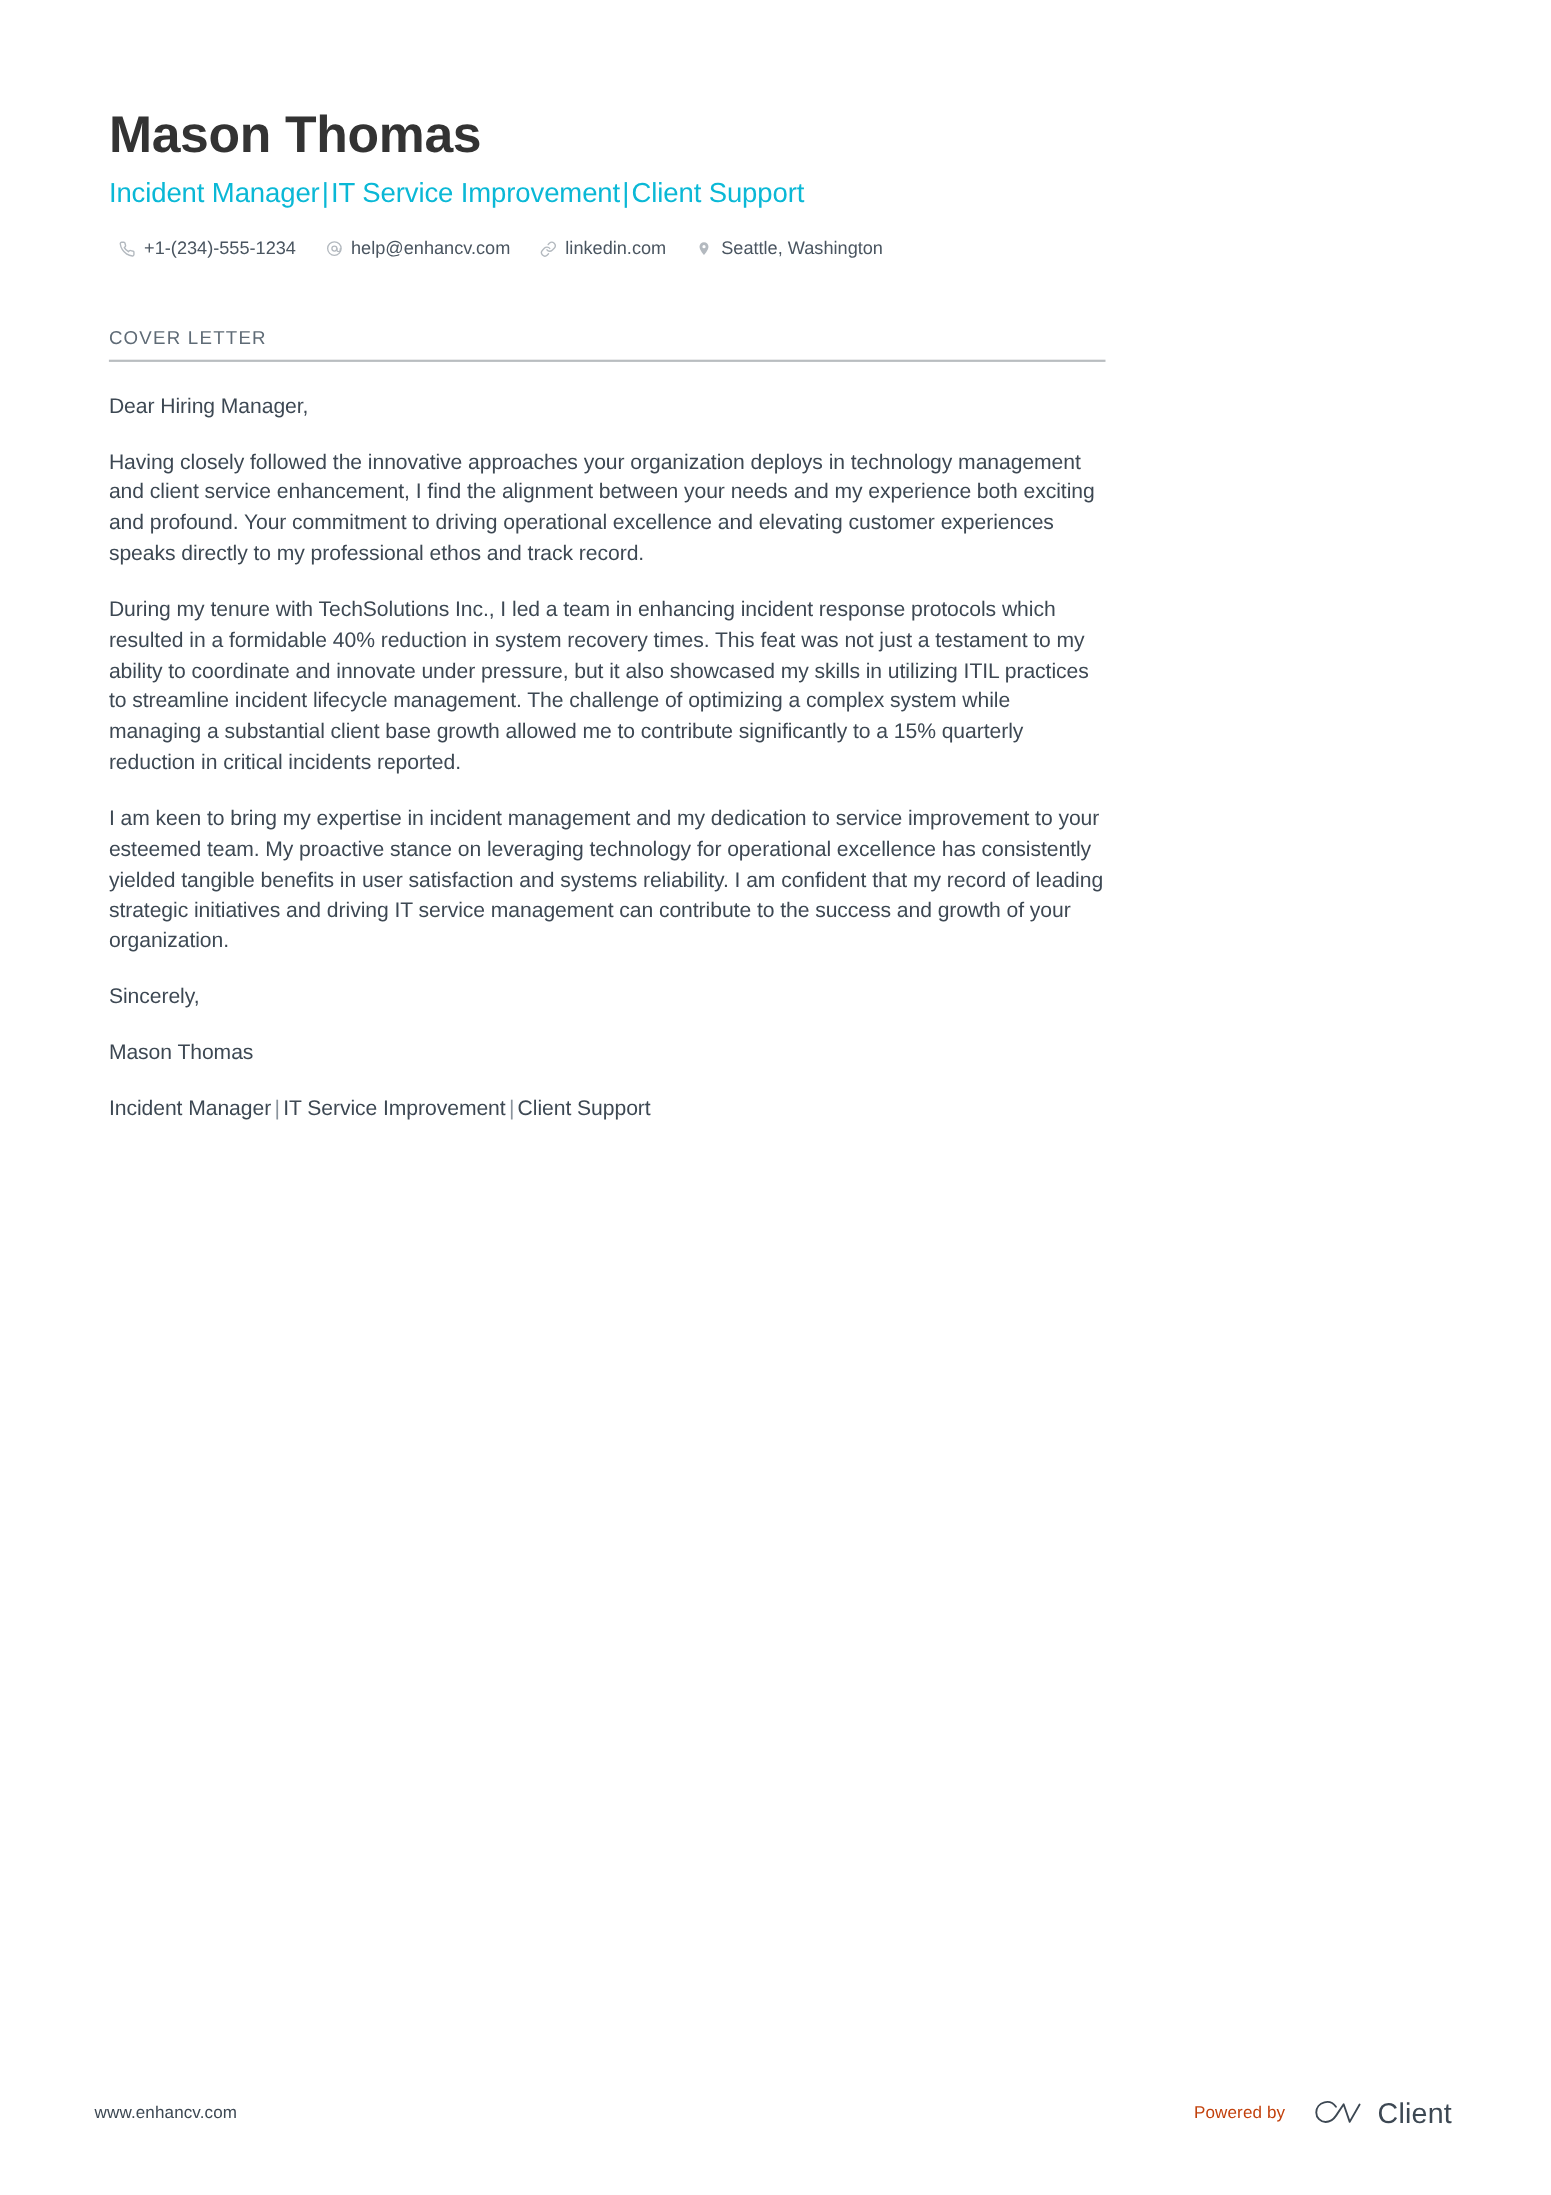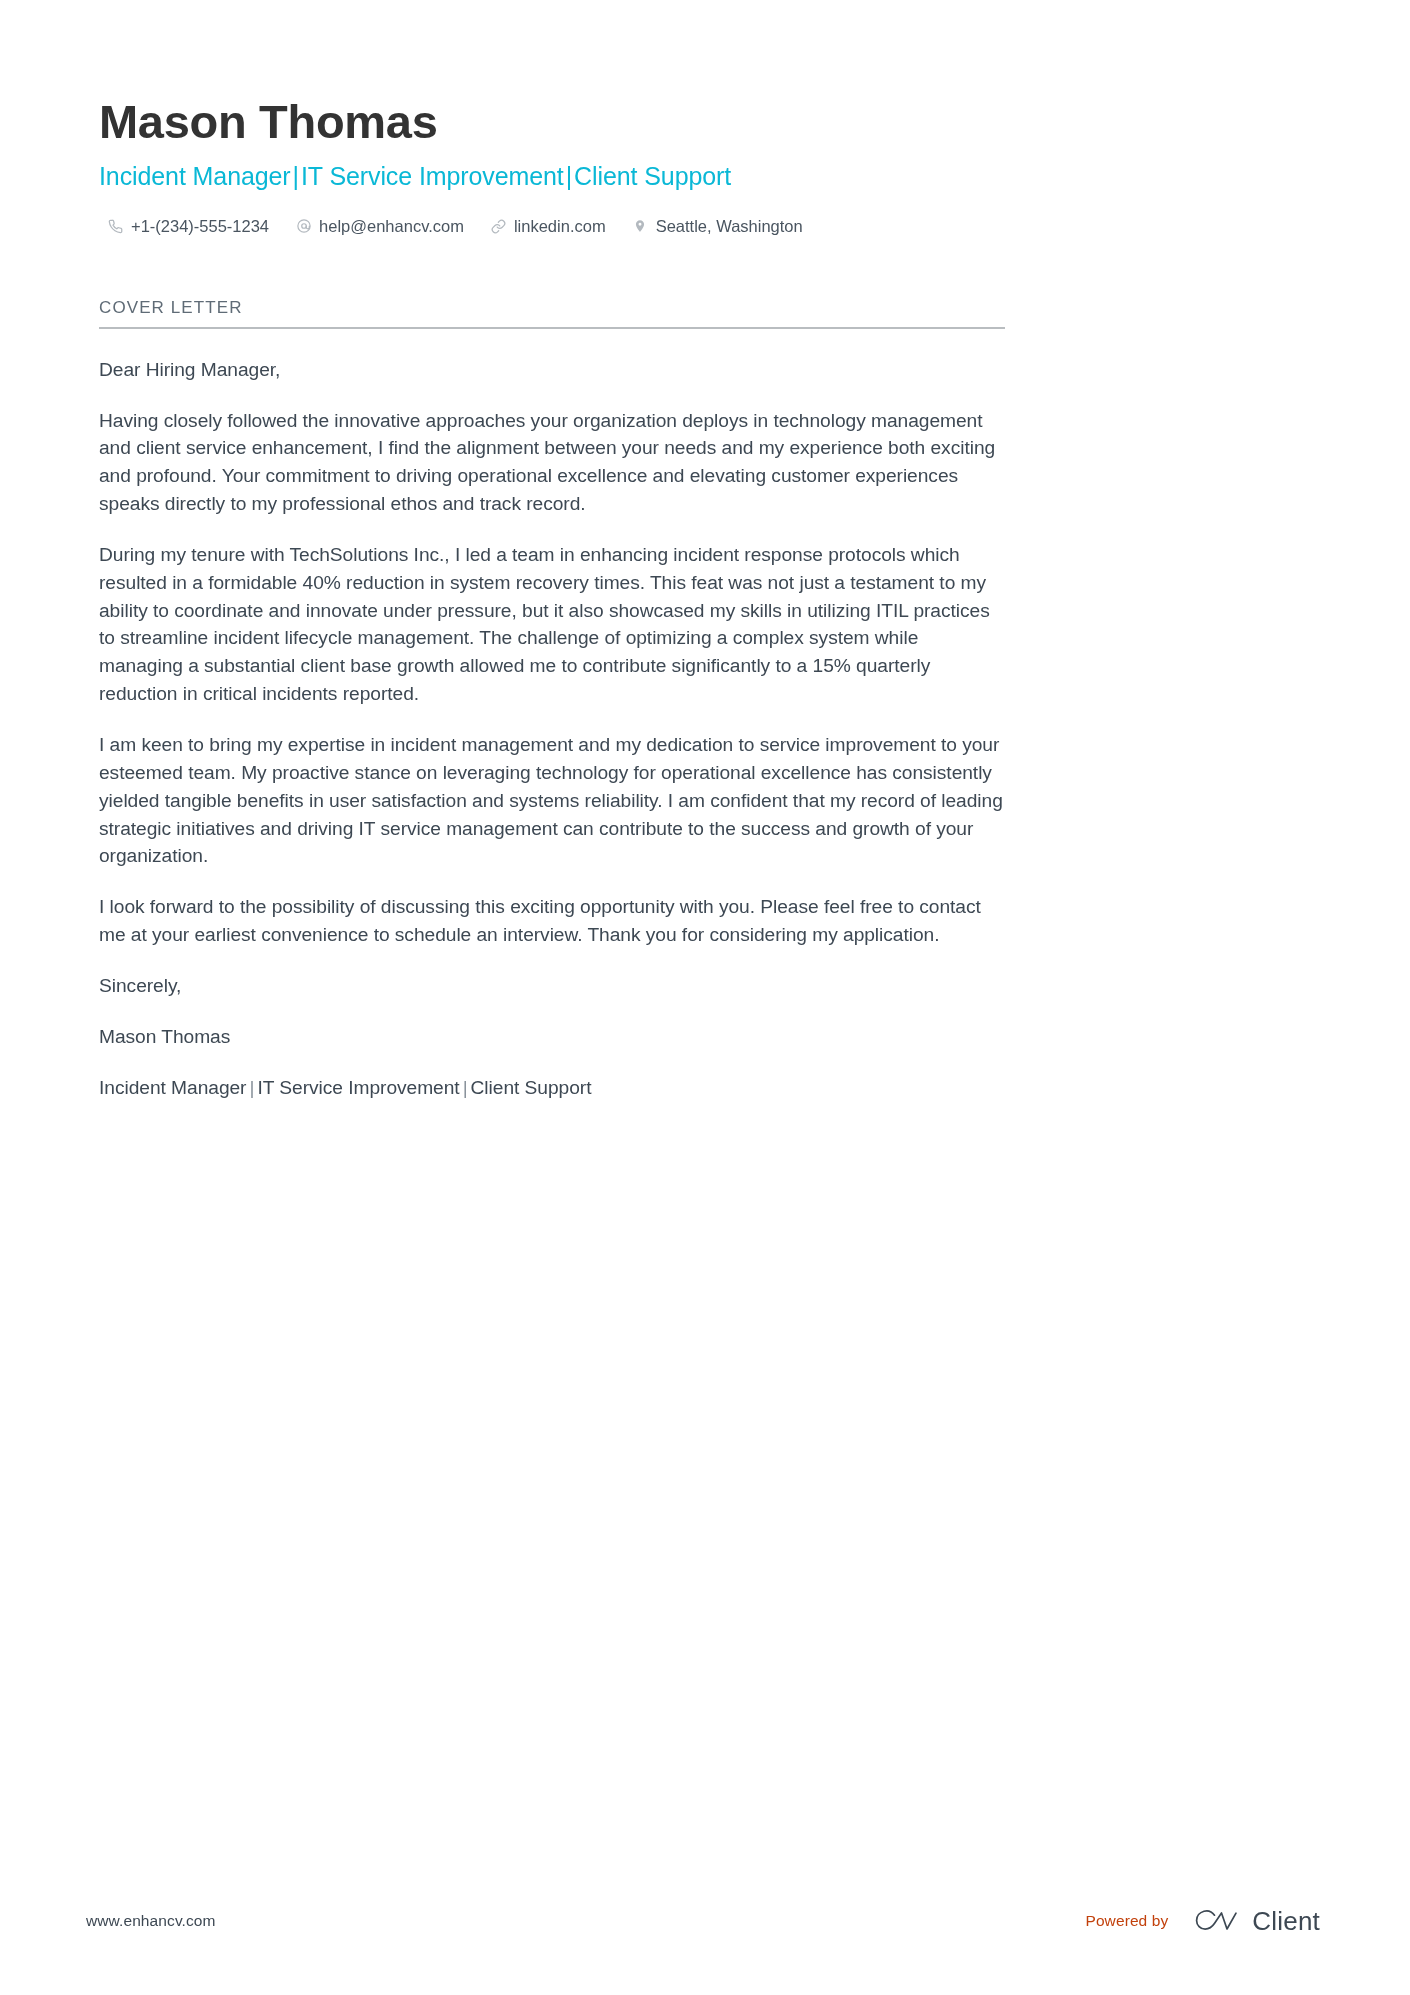--- a/index.html
+++ b/index.html
@@ -214,21 +214,20 @@
 
     <div class="section">
       <div class="section-title">COVER LETTER</div>
       <div class="rule"></div>
 
       <div class="letter">
         <p>Dear Hiring Manager,</p>
         <p>Having closely followed the innovative approaches your organization deploys in technology management and client service enhancement, I find the alignment between your needs and my experience both exciting and profound. Your commitment to driving operational excellence and elevating customer experiences speaks directly to my professional ethos and track record.</p>
         <p>During my tenure with TechSolutions Inc., I led a team in enhancing incident response protocols which resulted in a formidable 40% reduction in system recovery times. This feat was not just a testament to my ability to coordinate and innovate under pressure, but it also showcased my skills in utilizing ITIL practices to streamline incident lifecycle management. The challenge of optimizing a complex system while managing a substantial client base growth allowed me to contribute significantly to a 15% quarterly reduction in critical incidents reported.</p>
         <p>I am keen to bring my expertise in incident management and my dedication to service improvement to your esteemed team. My proactive stance on leveraging technology for operational excellence has consistently yielded tangible benefits in user satisfaction and systems reliability. I am confident that my record of leading strategic initiatives and driving IT service management can contribute to the success and growth of your organization.</p>
-        <p>I look forward to the possibility of discussing this exciting opportunity with you. Please feel free to contact me at your earliest convenience to schedule an interview. Thank you for considering my application.</p>
         <p>Sincerely,</p>
         <p>Mason Thomas</p>
         <p class="sign-title"><span>Incident Manager</span><span class="sep">|</span><span>IT Service Improvement</span><span class="sep">|</span><span>Client Support</span></p>
       </div>
     </div>
 
   </div>
 
   <div class="footer">
     <div class="footer-url">www.enhancv.com</div>

